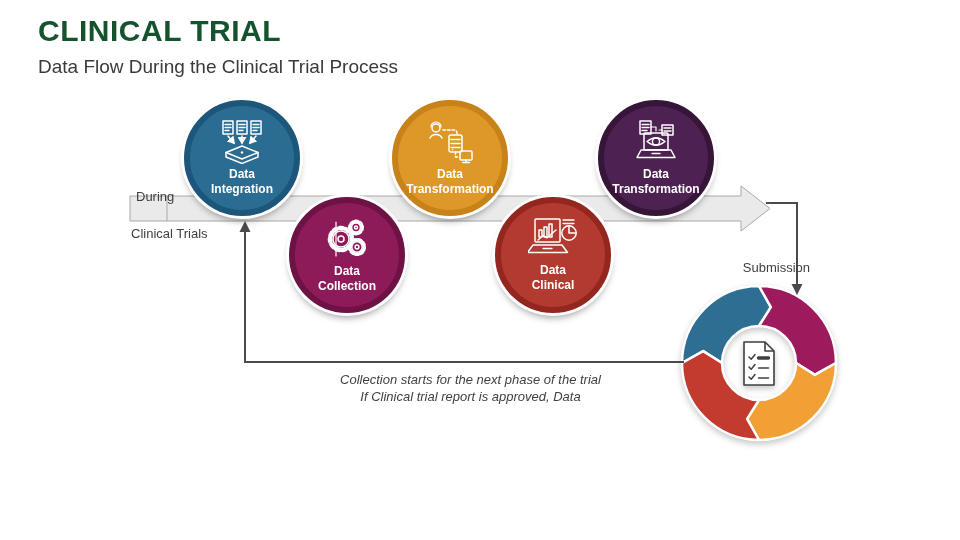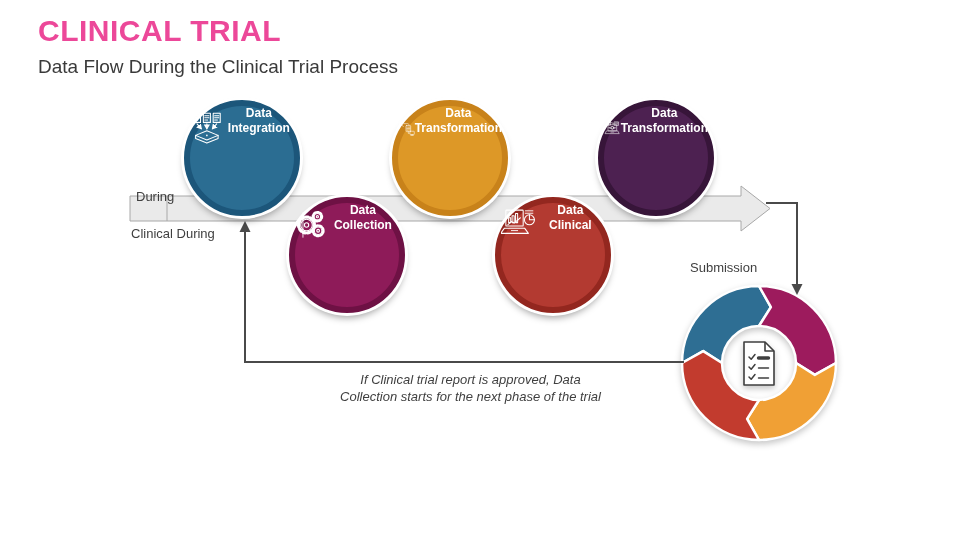--- a/index.html
+++ b/index.html
@@ -2,67 +2,67 @@
 <html><head>
 <meta charset="utf-8">
 <style>
   html,body { margin:0; padding:0; }
   body {
     width:960px; height:540px; position:relative; background:#ffffff;
     font-family:"Liberation Sans", sans-serif; overflow:hidden;
   }
   .title {
     position:absolute; left:38px; top:14px;
-    font-size:30px; font-weight:bold; color:#ec4899; letter-spacing:.5px;
+    font-size:30px; font-weight:bold; color:#14532d; letter-spacing:.5px;
   }
   .subtitle {
     position:absolute; left:38px; top:56px;
     font-size:19px; color:#3A3A3A;
   }
   #connector-layer { position:absolute; left:0; top:0; z-index:2; }
   #cycle-svg { position:absolute; left:674px; top:278px; z-index:1;
     filter:drop-shadow(0 3px 3px rgba(0,0,0,.22)); }
   .side-label { position:absolute; z-index:3; font-size:13px; color:#3F3F3F; }
   #during-label { left:136px; top:189px; }
   #clinical-trials-label { left:131px; top:226px; }
-  #submission-label { left:690px; top:260px; width:120px; text-align:left; }
+  #submission-label { left:690px; top:260px; width:120px; text-align:right; }
   #caption {
     position:absolute; left:298px; top:371px; width:345px; z-index:3;
     text-align:center; font-style:italic; font-size:13px; color:#3F3F3F; line-height:1.32;
   }
   .step {
     position:absolute; width:104px; height:104px; border:6px solid #eab308;
     border-radius:50%; z-index:4;
     box-shadow:0 0 0 3px #ffffff, 0 5px 7px rgba(0,0,0,.35);
-    display:flex; flex-direction:row; align-items:flex-start; justify-content:center;
+    display:flex; flex-direction:column; align-items:center; justify-content:center;
   }
   .step svg.step-icon { display:block; margin-bottom:3px; }
   .step .lbl {
     color:#ffffff; font-weight:bold; font-size:12px; line-height:1.25;
     text-align:center; width:100px;
   }
   #step-collection     { left:184px; top:100px; }
   #step-integration    { left:289px; top:197px; }
   #step-transformation { left:392px; top:100px; }
   #step-analysis       { left:495px; top:197px; }
   #step-visualization  { left:598px; top:100px; }
 </style>
 </head>
 <body>
 
 <div class="title">CLINICAL TRIAL</div>
 <div class="subtitle">Data Flow During the Clinical Trial Process</div>
 
 <div class="side-label" id="during-label">During</div>
-<div class="side-label" id="clinical-trials-label">Clinical During</div>
+<div class="side-label" id="clinical-trials-label">Clinical Trials</div>
 <div class="side-label" id="submission-label">Submission</div>
 
 <div id="caption">
+  <div>Collection starts for the next phase of the trial</div>
   <div>If Clinical trial report is approved, Data</div>
-  <div>Collection starts for the next phase of the trial</div>
 </div>
 
 <svg id="cycle-svg" width="170" height="170" viewBox="0 0 170 170">
   <g stroke="#ffffff" stroke-width="2.5" stroke-linejoin="round">
     <path d="M8,85 A77,77 0 0 1 85,8 L96.9,29.2 L85,48 A37,37 0 0 0 48,85 L29.2,73.1 Z" style="fill: rgb(46, 110, 147);"></path>
     <path d="M85,8 A77,77 0 0 1 162,85 L140.8,96.9 L122,85 A37,37 0 0 0 85,48 L96.9,29.2 Z" style="fill: rgb(157, 27, 93);"></path>
     <path d="M162,85 A77,77 0 0 1 85,162 L73.1,140.8 L85,122 A37,37 0 0 0 122,85 L140.8,96.9 Z" style="fill: rgb(240, 160, 53);"></path>
     <path d="M85,162 A77,77 0 0 1 8,85 L29.2,73.1 L48,85 A37,37 0 0 0 85,122 L73.1,140.8 Z" style="fill: rgb(194, 59, 46);"></path>
   </g>
   <g stroke="#3F3F3F" fill="#ffffff" stroke-width="1.6" stroke-linejoin="round">

